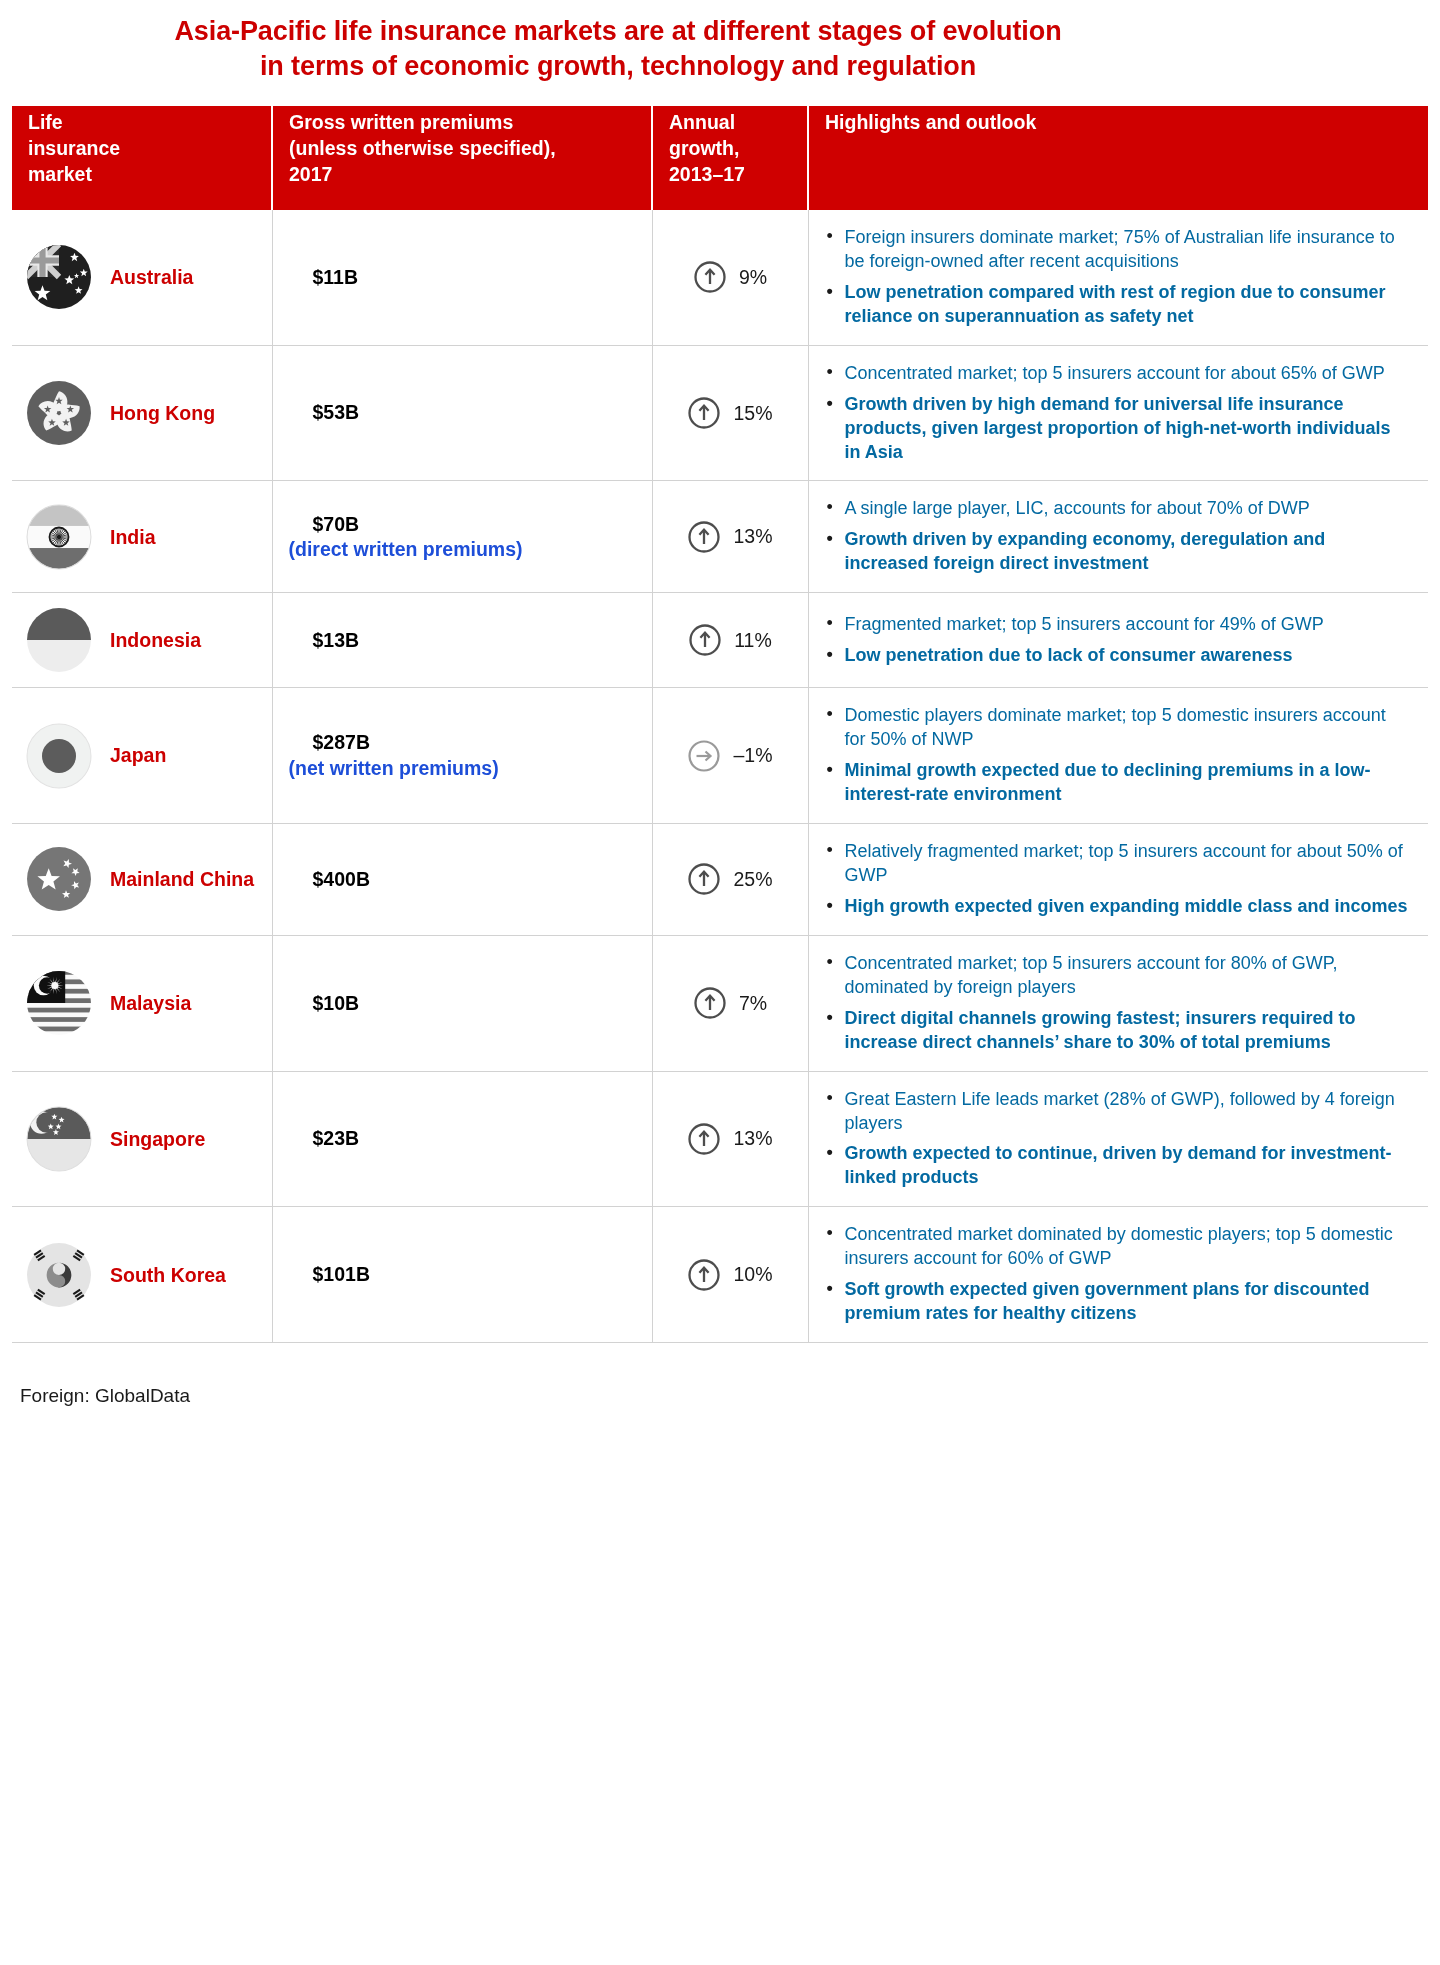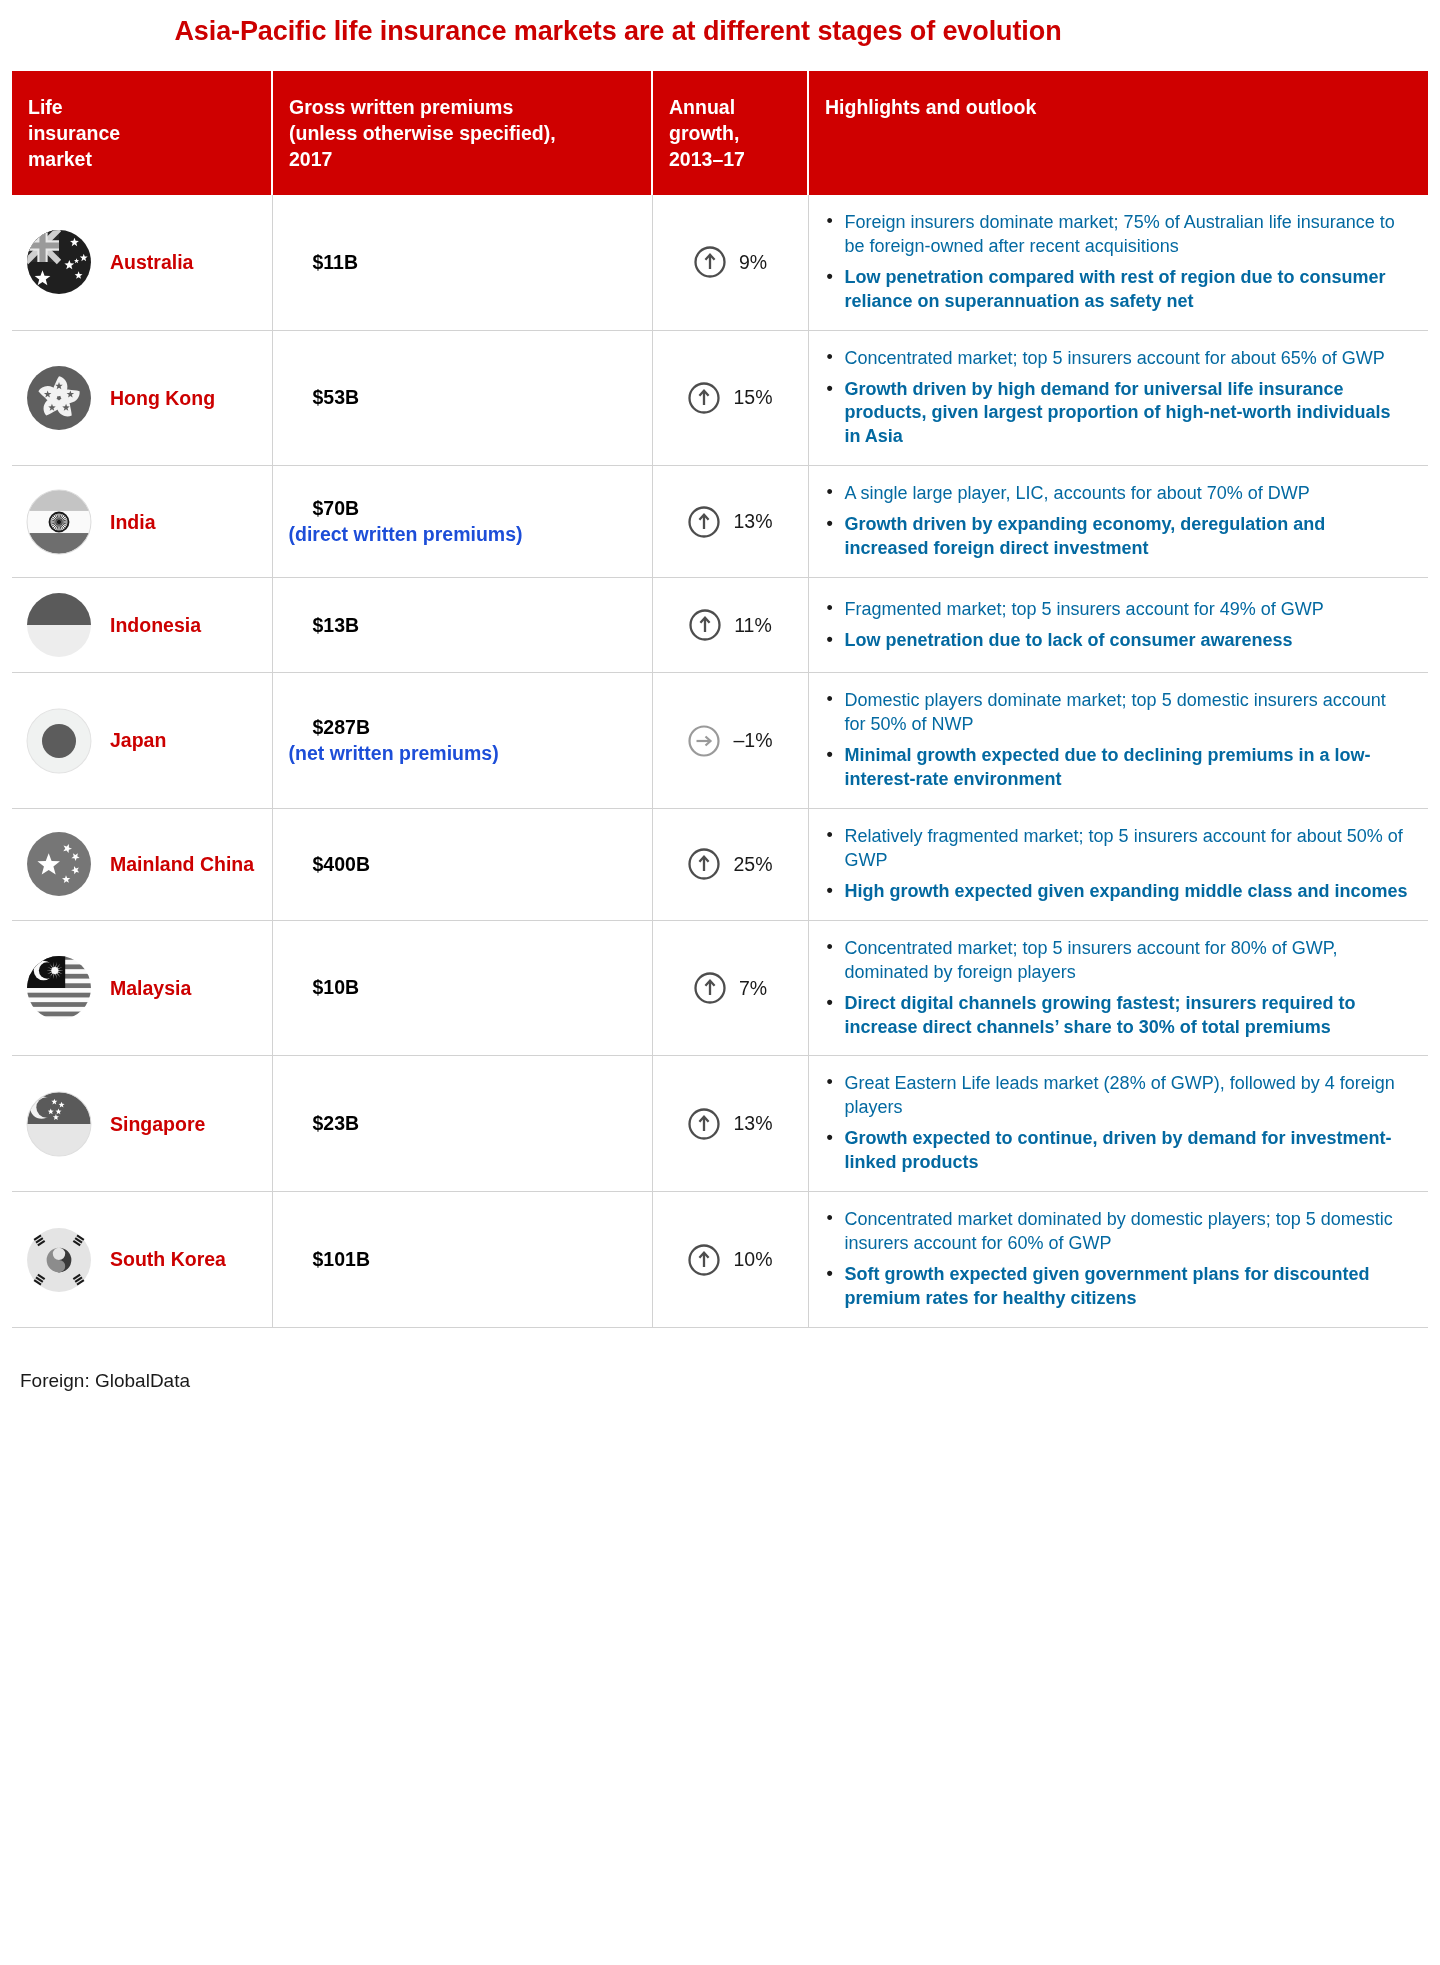--- a/index.html
+++ b/index.html
@@ -40,21 +40,21 @@
   .tbl col.c4 { width: 620px; }
 
   thead th {
     background: #cf0000;
     color: #ffffff;
     font-size: 19.5px;
     font-weight: bold;
     line-height: 1.33;
     text-align: left;
     vertical-align: top;
-    padding: 24px 16px 22px 16px;
+    padding: 4px 16px 22px 16px;
     border-right: 2px solid #ffffff;
   }
   thead th:last-child { border-right: none; }
 
   tbody td {
     border-bottom: 1.5px solid #d2d2d2;
     border-right: 1.5px solid #d2d2d2;
     vertical-align: middle;
     background: #ffffff;
   }
@@ -119,20 +119,21 @@
     padding: 42px 0 18px 8px;
   }
 </style>
 </head>
 <body>
 
 <div class="page">
 
   <div class="title">
     <span>Asia-Pacific life insurance markets are at different stages of evolution</span><br>
+    <span>in terms of economic growth, technology and regulation</span>
   </div>
 
   <table class="tbl">
     <colgroup>
       <col class="c1">
         <col class="c2">
         <col class="c3">
         <col class="c4">
     </colgroup>
     <thead>

